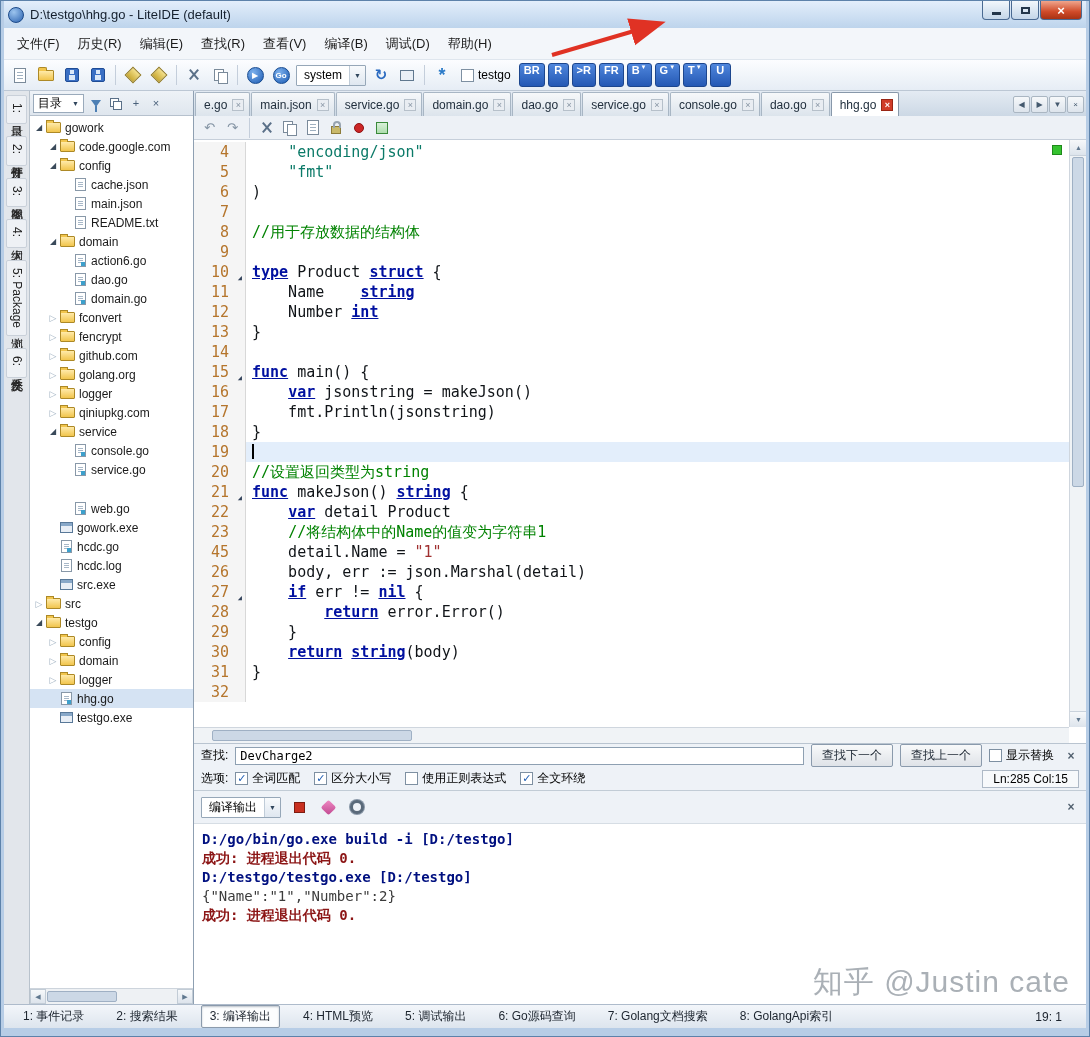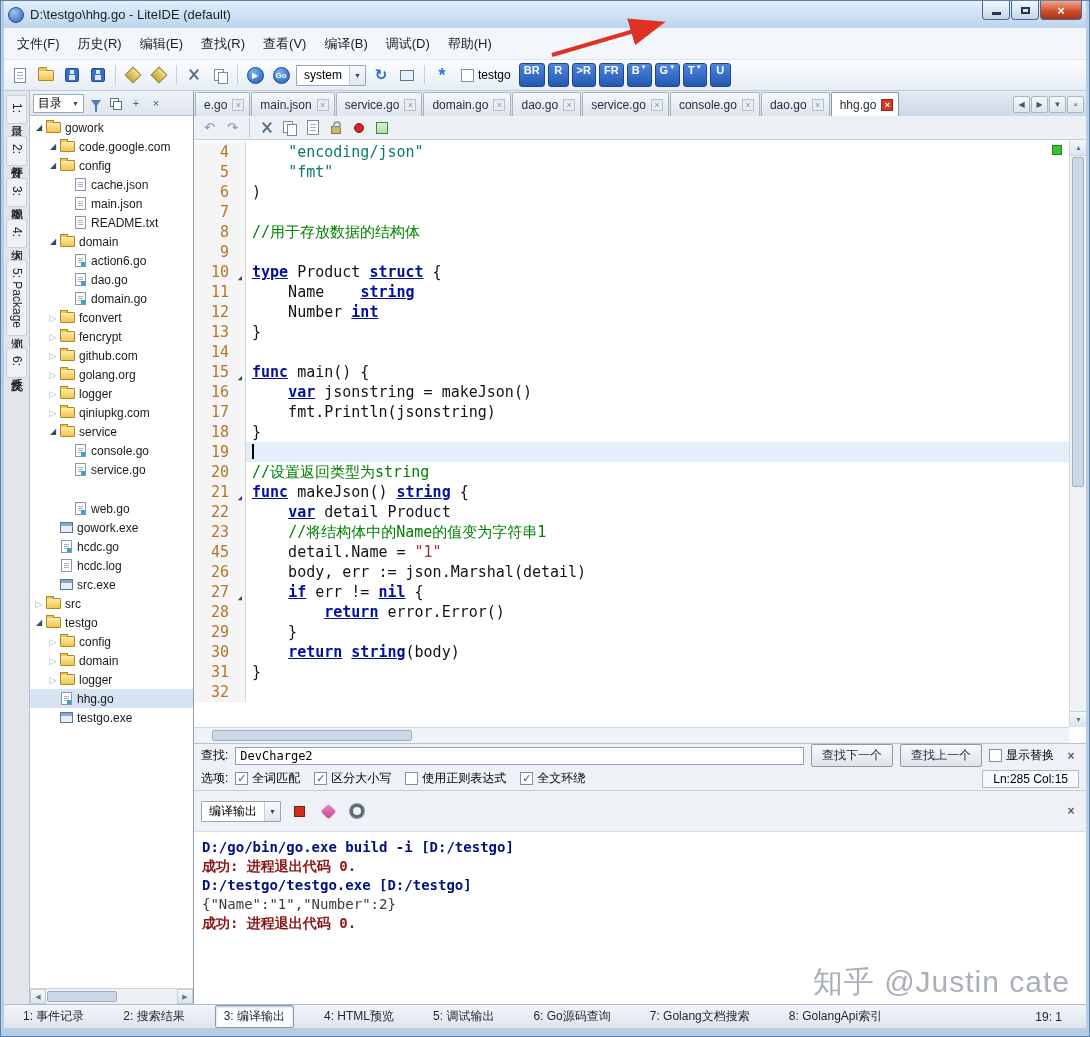--- a/index.html
+++ b/index.html
@@ -188,21 +188,21 @@
   .frow { height:23px; display:flex; align-items:center; gap:7px; padding:0 7px; }
   .finput { flex:1; height:18px; border:1px solid #8ea0b2; padding:0 4px;
     font:12px "DejaVu Sans Mono",monospace; background:#fff; }
   .btn { background:linear-gradient(#f8f9fa,#dfe3e8); border:1px solid #8a9aac; border-radius:2px;
     padding:2px 10px; font-size:12px; color:#1a2430; flex:none; }
   .xbtn { margin-left:2px; width:16px; height:16px; display:flex; align-items:center;
     justify-content:center; color:#51606f; font-size:12px; font-weight:bold; flex:none; }
   .pos-box { margin-left:auto; border:1px solid #aeb9c6; background:#f7f9fb; padding:1px 10px; }
 
   
-  .outtoolbar { height:42px; flex:none; display:flex; align-items:center; gap:7px; padding:0 7px;
+  .outtoolbar { height:34px; flex:none; display:flex; align-items:center; gap:7px; padding:0 7px;
     background:#eef2f7; border-top:1px solid #c2ccd6; border-bottom:1px solid #d6dde4; }
   .i-stop { width:11px; height:11px; background:#c83020; border:1px solid #7e1c10; }
   .i-broom { width:11px; height:11px; background:linear-gradient(135deg,#f08ac4,#c04890);
     transform:rotate(45deg); border-radius:2px; }
   .i-gear { width:14px; height:14px; border-radius:50%; border:3px solid #5a6a7a; background:#eef2f7;
     box-shadow:0 0 0 1px #8a98a8; }
   .outarea { flex:1; background:#fff; padding:6px 8px; line-height:19px; overflow:hidden;
     font-family:"DejaVu Sans Mono","DejaVu Sans",monospace; font-size:14px; }
   .ol-cmd { color:#001080; font-weight:bold; }
   .ol-ok  { color:#8c1616; font-weight:bold; }
@@ -778,21 +778,21 @@
             <div class="ol ol-cmd">D:/go/bin/go.exe build -i [D:/testgo]</div>
             <div class="ol ol-ok">成功: 进程退出代码 0.</div>
             <div class="ol ol-cmd">D:/testgo/testgo.exe  [D:/testgo]</div>
             <div class="ol ol-out">{"Name":"1","Number":2}</div>
             <div class="ol ol-ok">成功: 进程退出代码 0.</div>
           </div>
       </div>
     </div>
 
     <div class="statusbar">
-      <span id="sbbtns" style="display:flex;gap:21px;">
+      <span id="sbbtns" style="display:flex;gap:14px;">
           <div class="sb-btn">1: 事件记录</div>
           <div class="sb-btn">2: 搜索结果</div>
           <div class="sb-btn active">3: 编译输出</div>
           <div class="sb-btn">4: HTML预览</div>
           <div class="sb-btn">5: 调试输出</div>
           <div class="sb-btn">6: Go源码查询</div>
           <div class="sb-btn">7: Golang文档搜索</div>
           <div class="sb-btn">8: GolangApi索引</div>
         </span>
       <span class="sb-right">19: 1</span>

